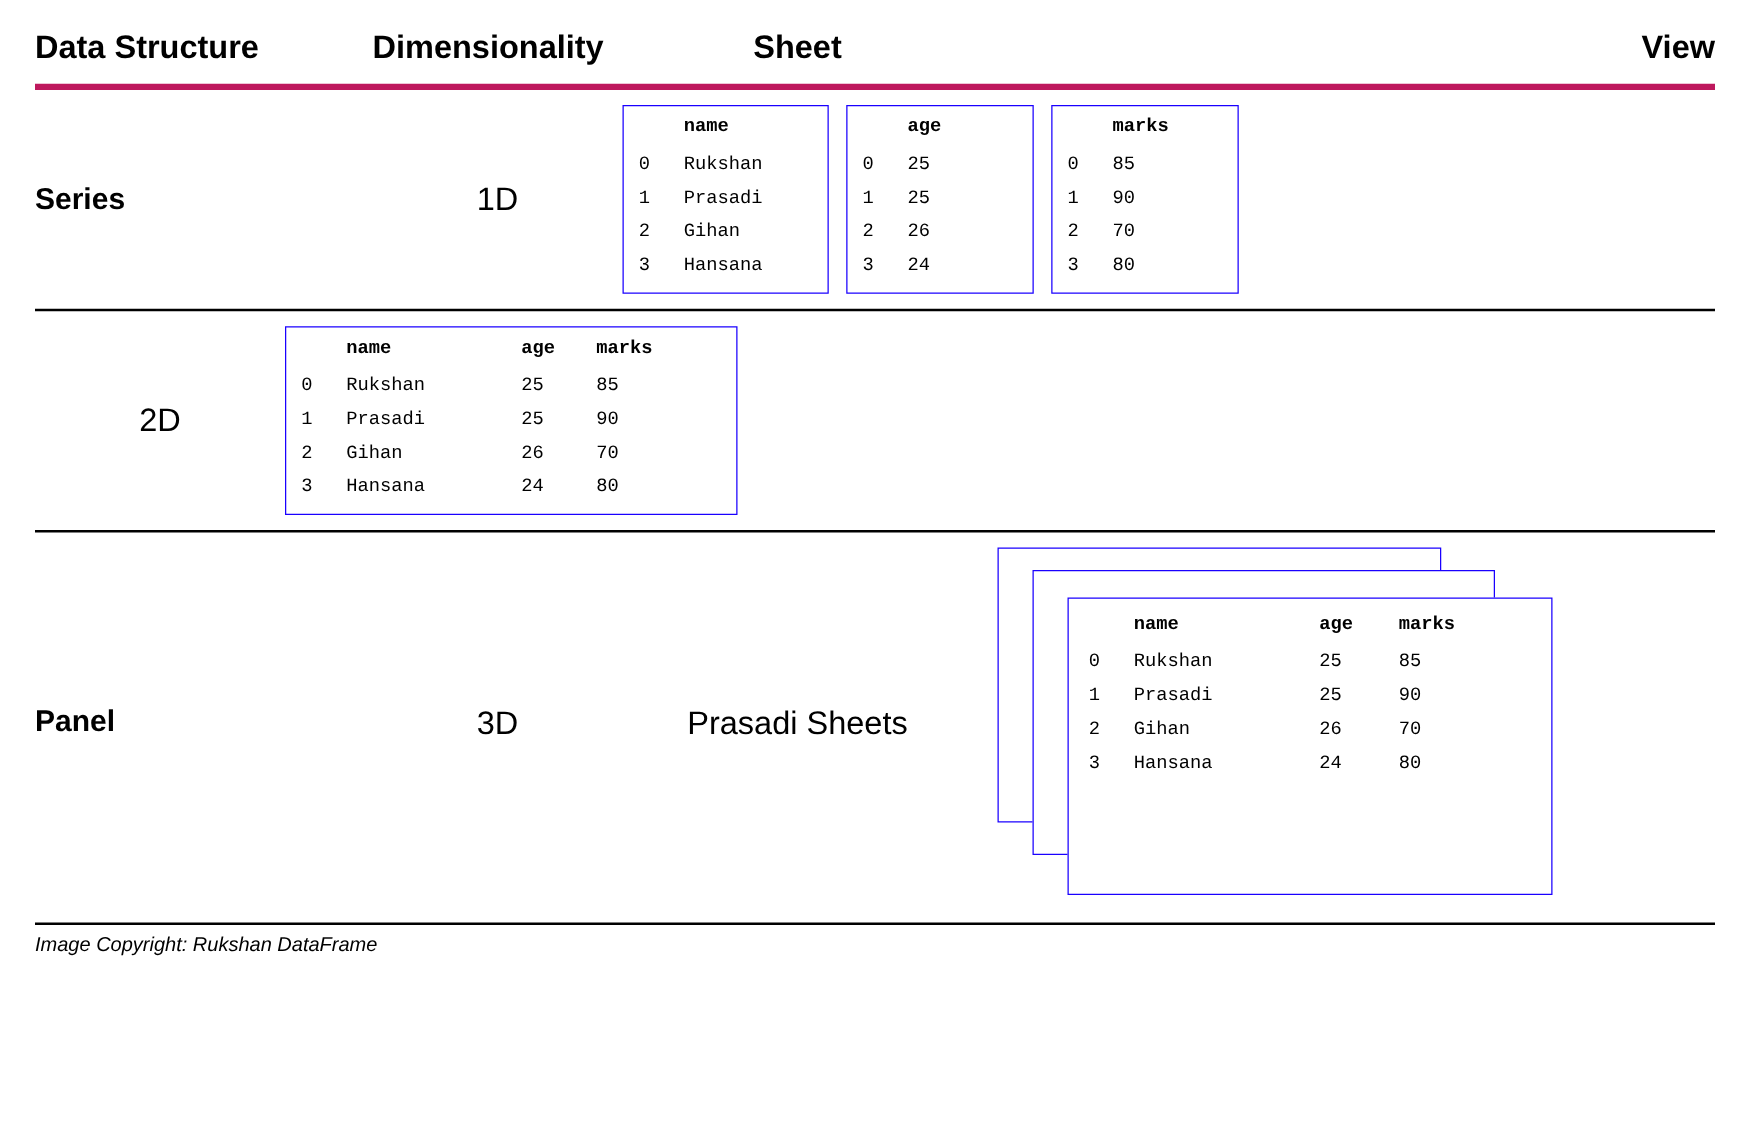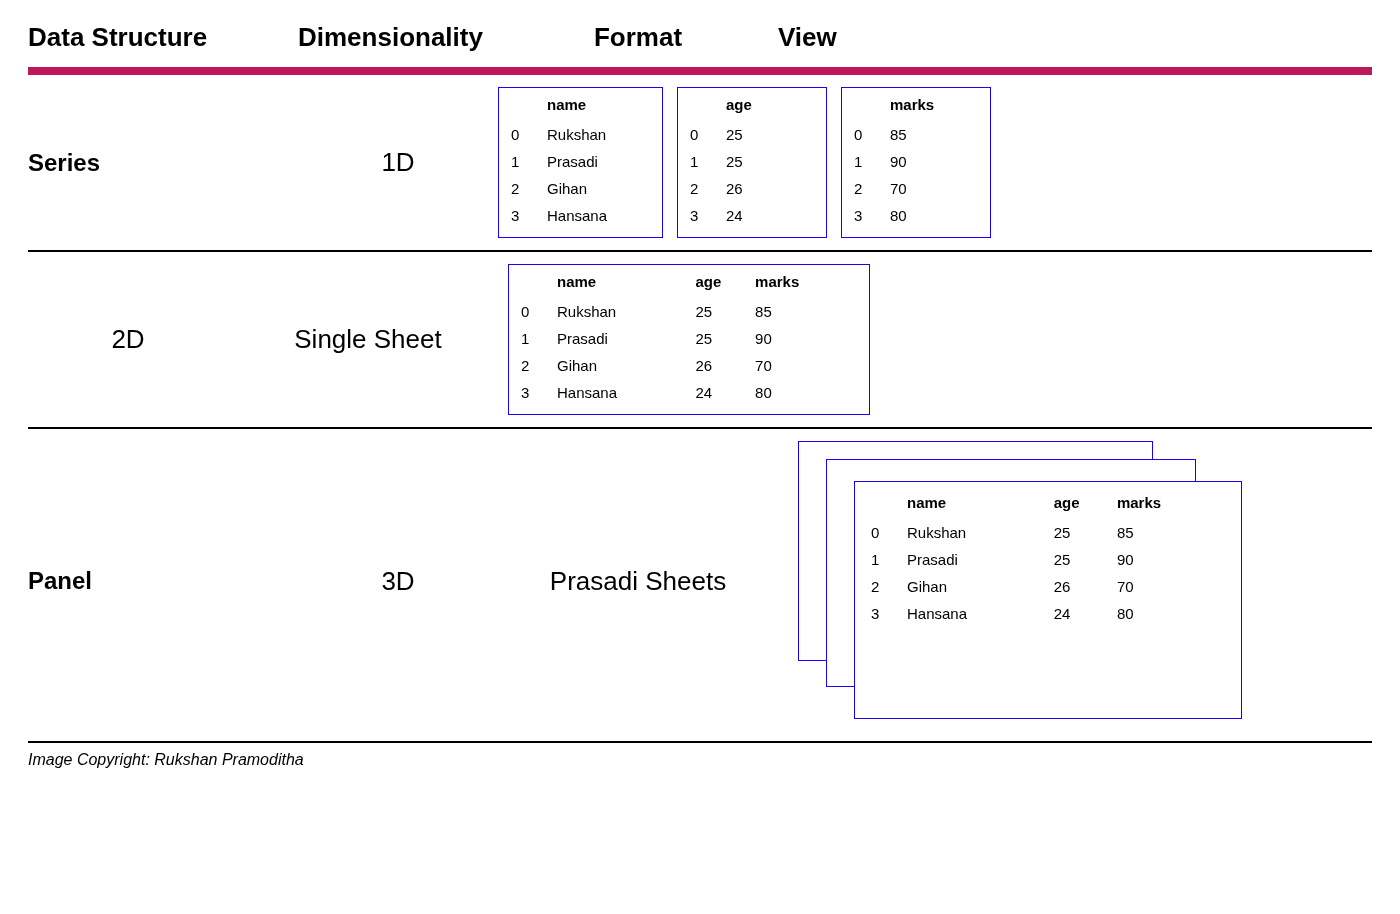--- a/index.html
+++ b/index.html
@@ -11,21 +11,21 @@
       color: #000;
       width: 1400px;
     }
 
     .table {
       width: 100%;
     }
     .head-row {
       display: flex;
       align-items: center;
-      border-bottom: 8px solid #be185d;
+      border-bottom: 5px solid #be185d;
       padding: 6px 0 14px 0;
     }
     .body-row {
       display: flex;
       align-items: center;
       border-bottom: 2px solid #000;
       padding: 12px 0;
     }
     .col-ds    { width: 270px; }
     .col-dim   { width: 200px; }
@@ -46,20 +46,21 @@
     }
     .series-box { width: 165px; }
     .series-box.narrow { width: 150px; }
     .df-box { width: 362px; }
 
     .mini {
       border-collapse: separate;
       border-spacing: 0;
       font-size: 15px;
       width: 100%;
+      font-family: Liberation Mono, monospace;
     }
     .mini th {
       text-align: left;
       font-weight: 700;
       padding: 0 0 8px 0;
     }
     .mini td {
       padding: 5px 0;
     }
     .mini .idx {
@@ -89,22 +90,22 @@
     }
   </style>
 </head>
 <body>
 
 <div class="table">
 
   <div class="head-row">
     <div class="col-ds th">Data Structure</div>
     <div class="col-dim th">Dimensionality</div>
-    <div class="col-fmt th th-center">Format</div>
-    <div class="col-view th th-center" style="justify-content:flex-start">
+    <div class="col-fmt th th-center">Sheet</div>
+    <div class="col-view th th-center" style="justify-content:flex-end">
       <span>View</span>
     </div>
   </div>
 
   <div class="body-row">
     <div class="col-ds  row-label">Series</div>
     <div class="col-dim row-text">1D</div>
     <div class="col-view">
       <div class="view-inner">
 
@@ -187,21 +188,20 @@
                 </tr>
           </tbody>
             </table>
         </div>
       </div>
     </div>
   </div>
 
   <div class="body-row">
     <div class="col-dim row-text">2D</div>
-    <div class="col-fmt row-text">Single Sheet</div>
     <div class="col-view">
       <div class="box df-box">
         <table class="mini">
           <tbody>
               <tr>
             <th class="idx"></th>
             <th>name</th>
             <th>age</th>
             <th>marks</th>
           </tr>
@@ -278,13 +278,13 @@
                 </tr>
           </tbody>
             </table>
         </div>
       </div>
     </div>
   </div>
 
 </div>
 
-<div class="copyright">Image Copyright: Rukshan Pramoditha</div>
+<div class="copyright">Image Copyright: Rukshan DataFrame</div>
 
 </body></html>

